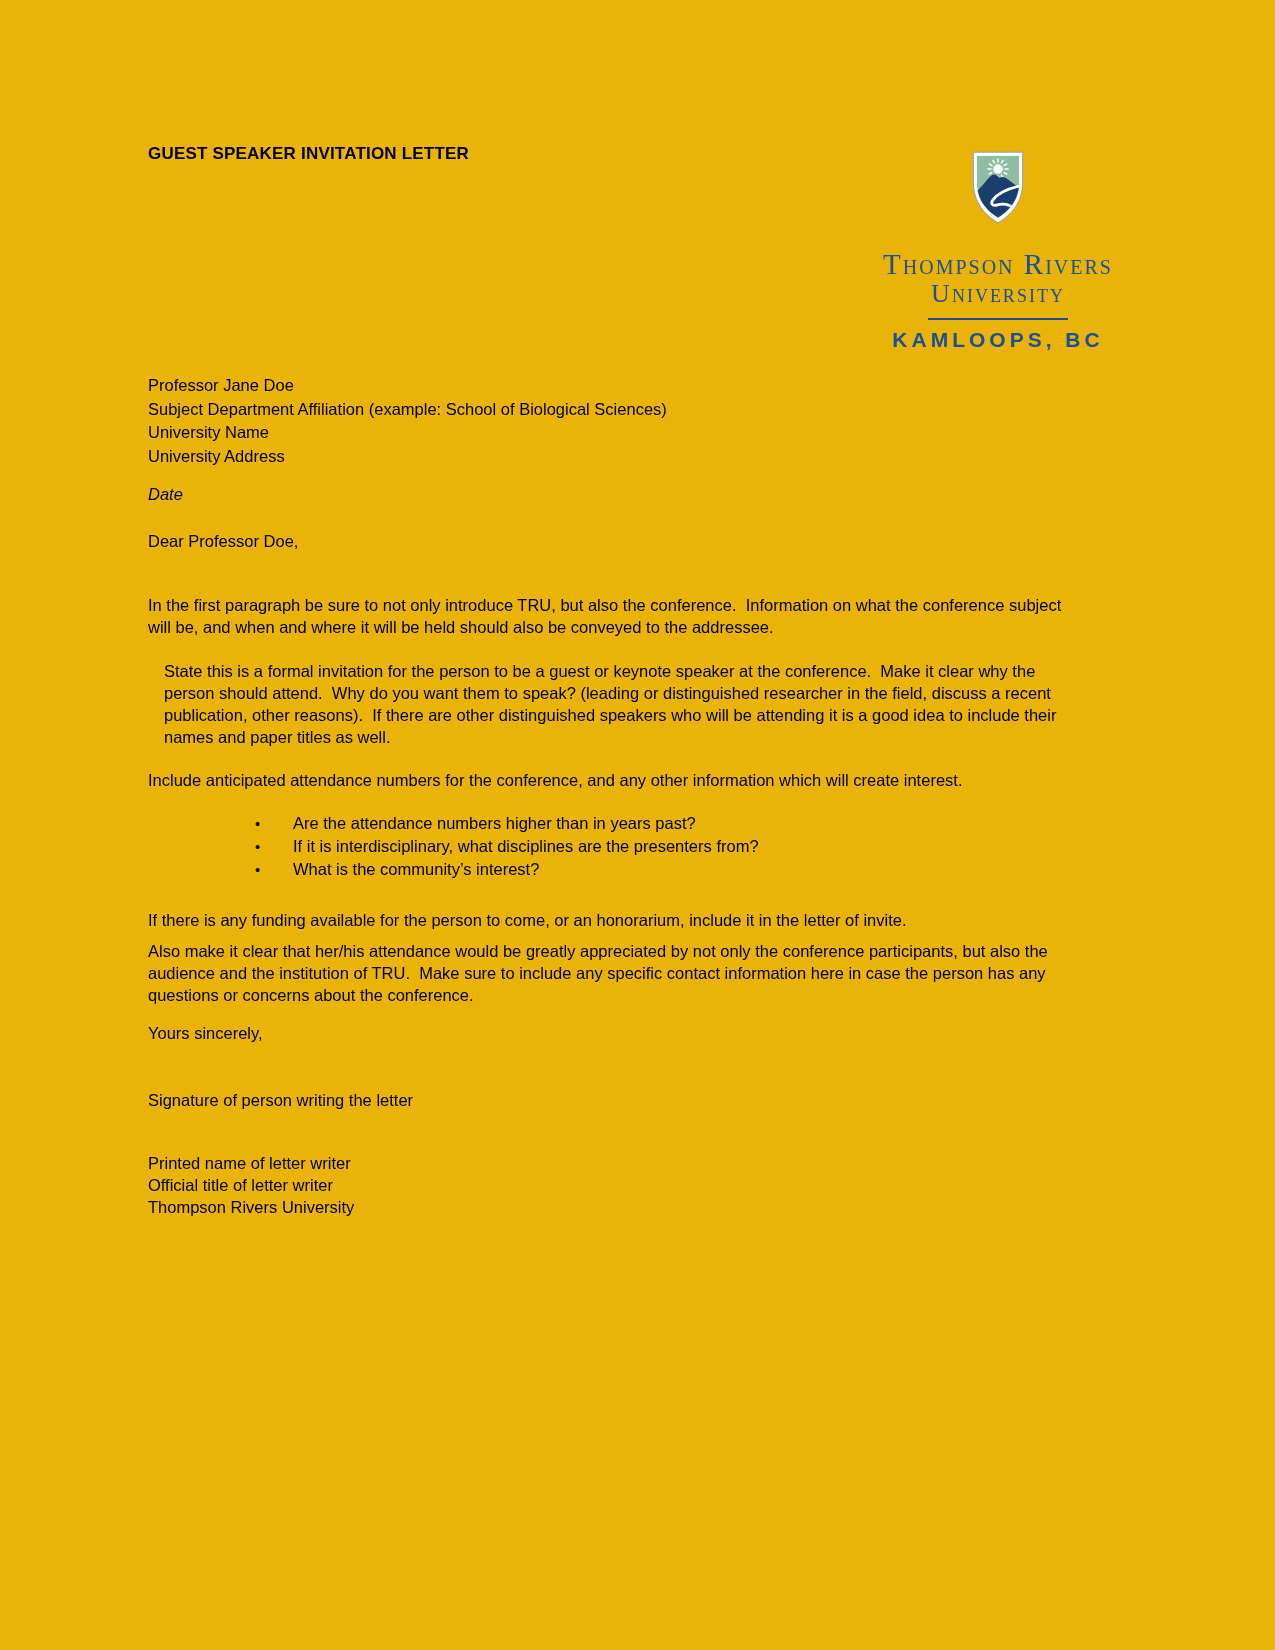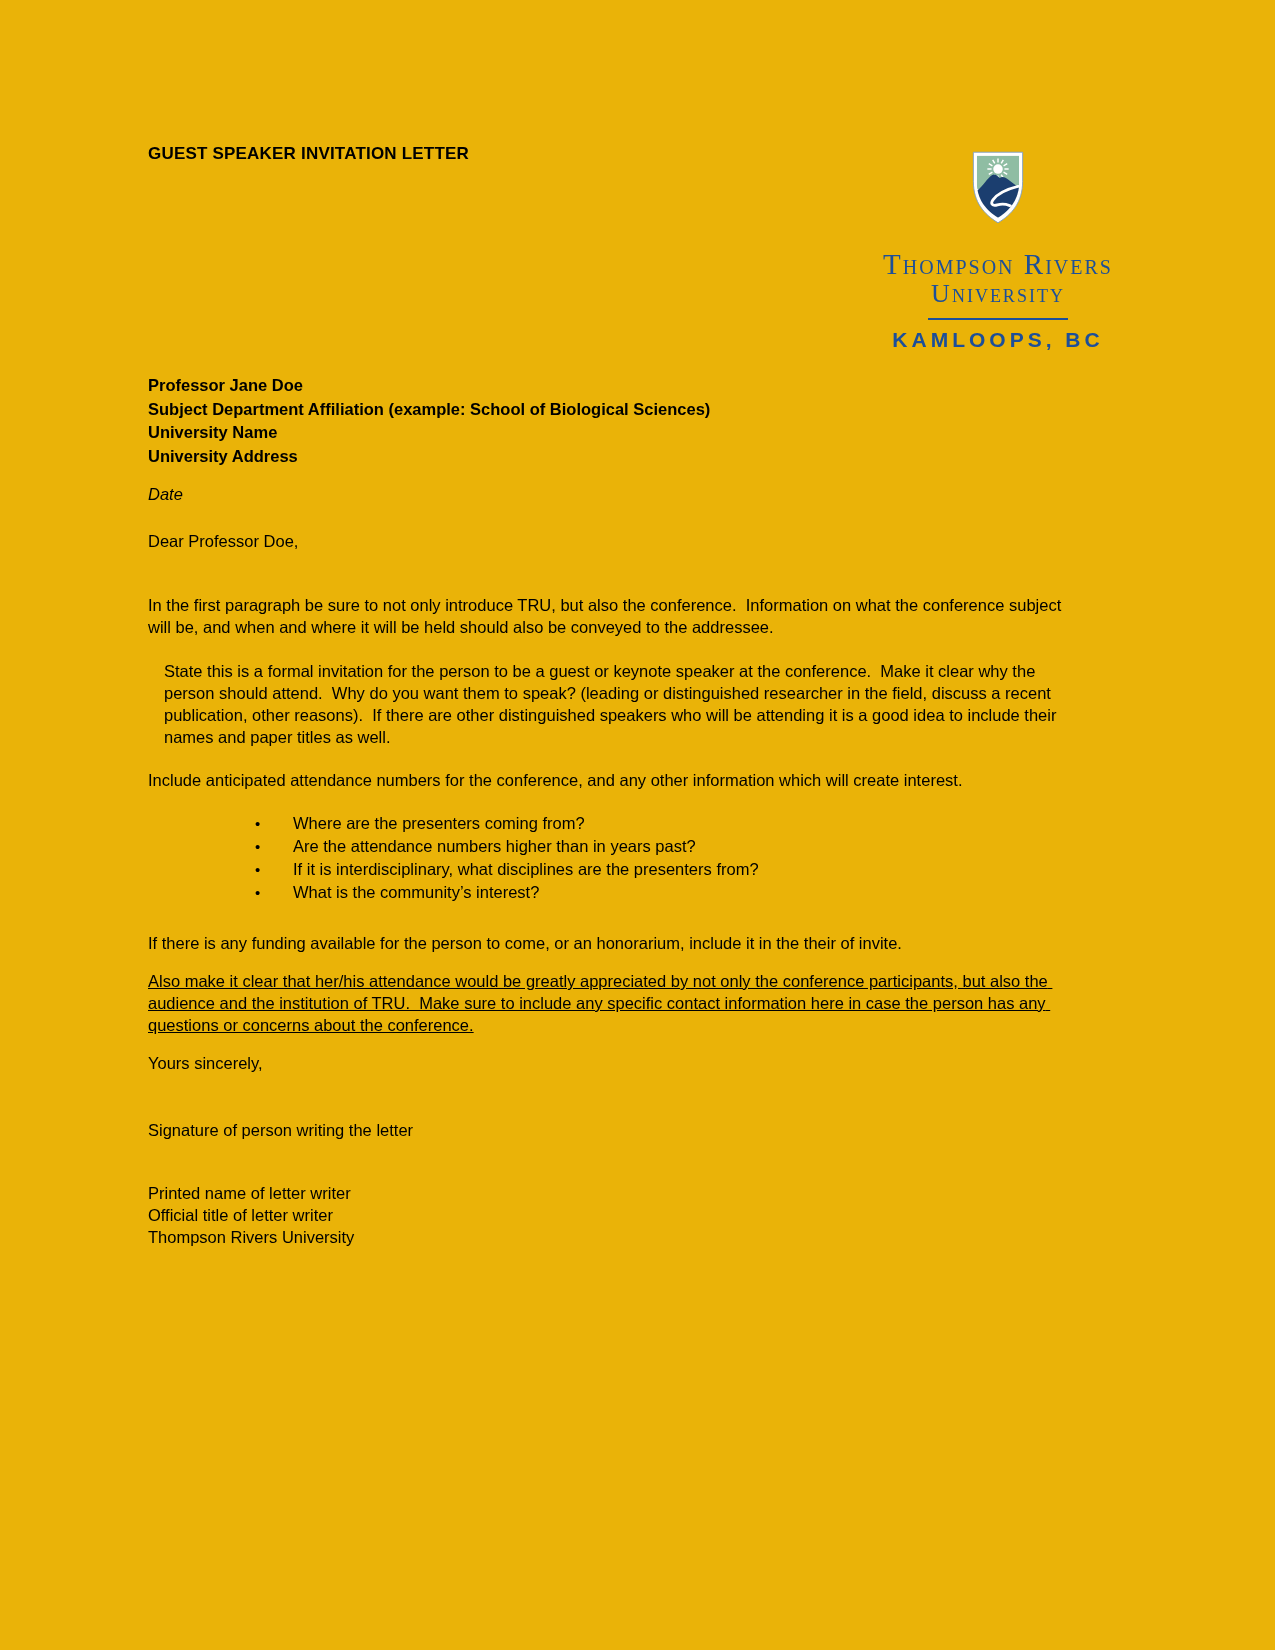--- a/index.html
+++ b/index.html
@@ -54,38 +54,38 @@
   }
   .wordmark-3{
     font-size:21px;font-weight:bold;letter-spacing:4px;
     color:var(--wordmark-blue);white-space:nowrap;
   }
   
   .content{
     position:absolute;left:148px;top:374px;width:938px;
     font-size:16.5px;line-height:22px;
   }
-  .address div{line-height:23.5px;font-weight:bold;}
+  .address div{line-height:23.5px;}
   .date-line{margin-top:15px;font-style:italic;}
   .salutation{margin-top:25px;}
   .para{white-space:pre-wrap;}
   .p1{margin-top:42px;}
   .p2{margin-top:22px;margin-left:16px;}
   .p3{margin-top:21px;}
   .bullet-list{margin-top:21px;list-style:none;}
   .bullet-list li{
     position:relative;margin-left:145px;line-height:23px;
   }
   .bullet-list li::before{
     content:"\2022";
     position:absolute;left:-38px;top:0;
     font-size:15px;
   }
   .p4{margin-top:28px;}
-  .p5{margin-top:16px;text-decoration:underline;}
+  .p5{margin-top:9px;}
   .valediction{margin-top:16px;}
   .signature-line{margin-top:45px;}
   .writer-block{margin-top:41px;}
   .writer-block div{line-height:22px;}
 </style>
 </head>
 <body>
 
 <div class="page">
 
@@ -139,27 +139,26 @@
 
     <div class="date-line">Date</div>
 
     <div class="salutation">Dear Professor Doe,</div>
 
     <p class="para p1">In the first paragraph be sure to not only introduce TRU, but also the conference.  Information on what the conference subject will be, and when and where it will be held should also be conveyed to the addressee.</p>
     <p class="para p2">State this is a formal invitation for the person to be a guest or keynote speaker at the conference.  Make it clear why the person should attend.  Why do you want them to speak? (leading or distinguished researcher in the field, discuss a recent publication, other reasons).  If there are other distinguished speakers who will be attending it is a good idea to include their names and paper titles as well.</p>
     <p class="para p3">Include anticipated attendance numbers for the conference, and any other information which will create interest.</p>
 
     <ul class="bullet-list">
-      <li>Where are the presenters coming from?</li>
       <li>Are the attendance numbers higher than in years past?</li>
       <li>If it is interdisciplinary, what disciplines are the presenters from?</li>
       <li>What is the community’s interest?</li>
     </ul>
 
-    <p class="para p4">If there is any funding available for the person to come, or an honorarium, include it in the their of invite.</p>
+    <p class="para p4">If there is any funding available for the person to come, or an honorarium, include it in the letter of invite.</p>
     <p class="para p5">Also make it clear that her/his attendance would be greatly appreciated by not only the conference participants, but also the audience and the institution of TRU.  Make sure to include any specific contact information here in case the person has any questions or concerns about the conference.</p>
 
     <div class="valediction">Yours sincerely,</div>
 
     <div class="signature-line">Signature of person writing the letter</div>
 
     <div class="writer-block">
       <div>Printed name of letter writer</div>
       <div>Official title of letter writer</div>
       <div>Thompson Rivers University</div>

